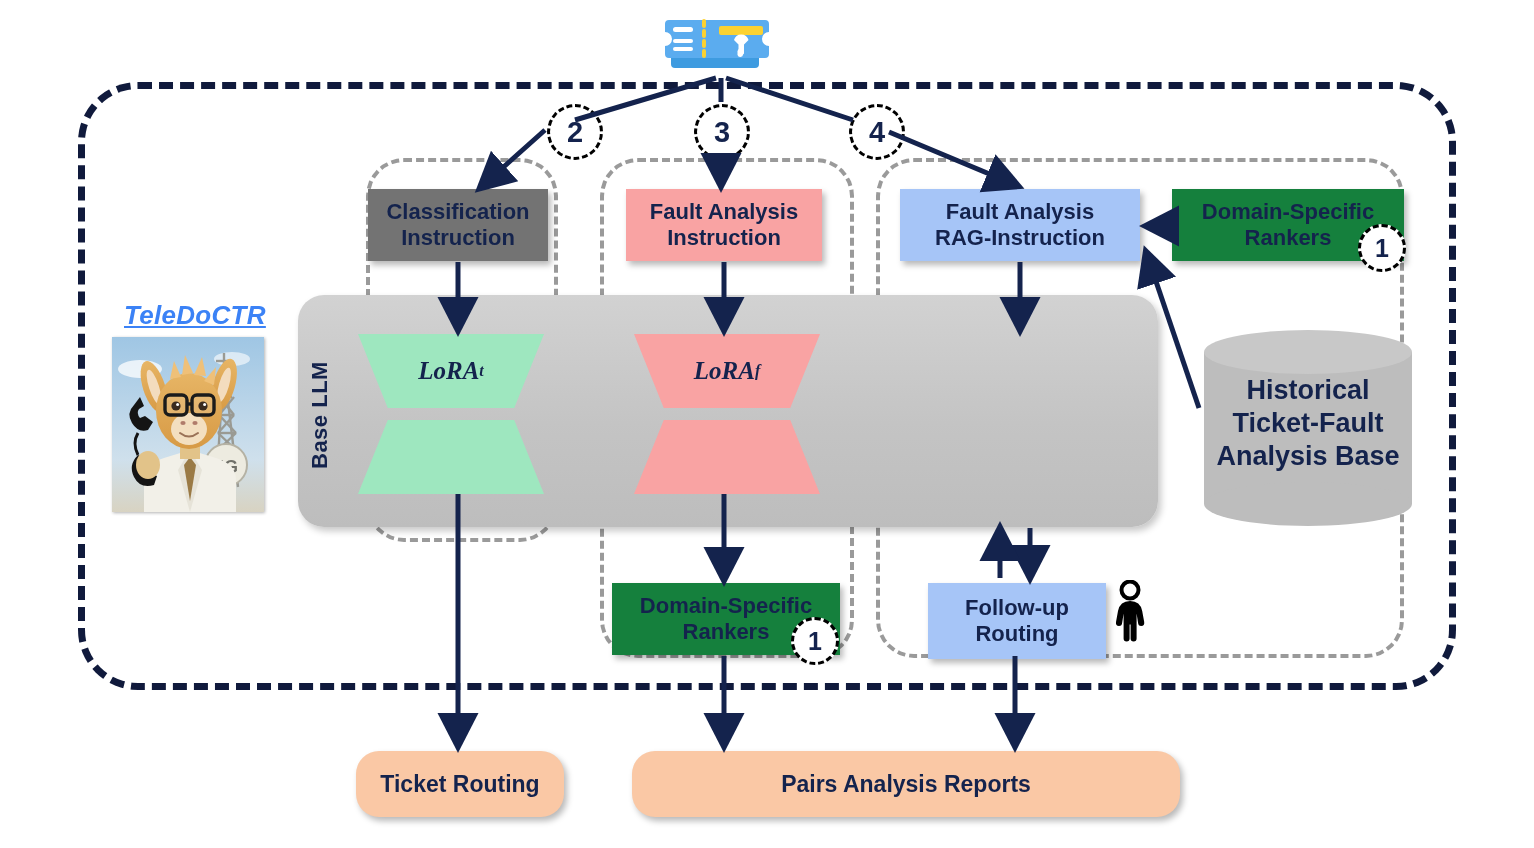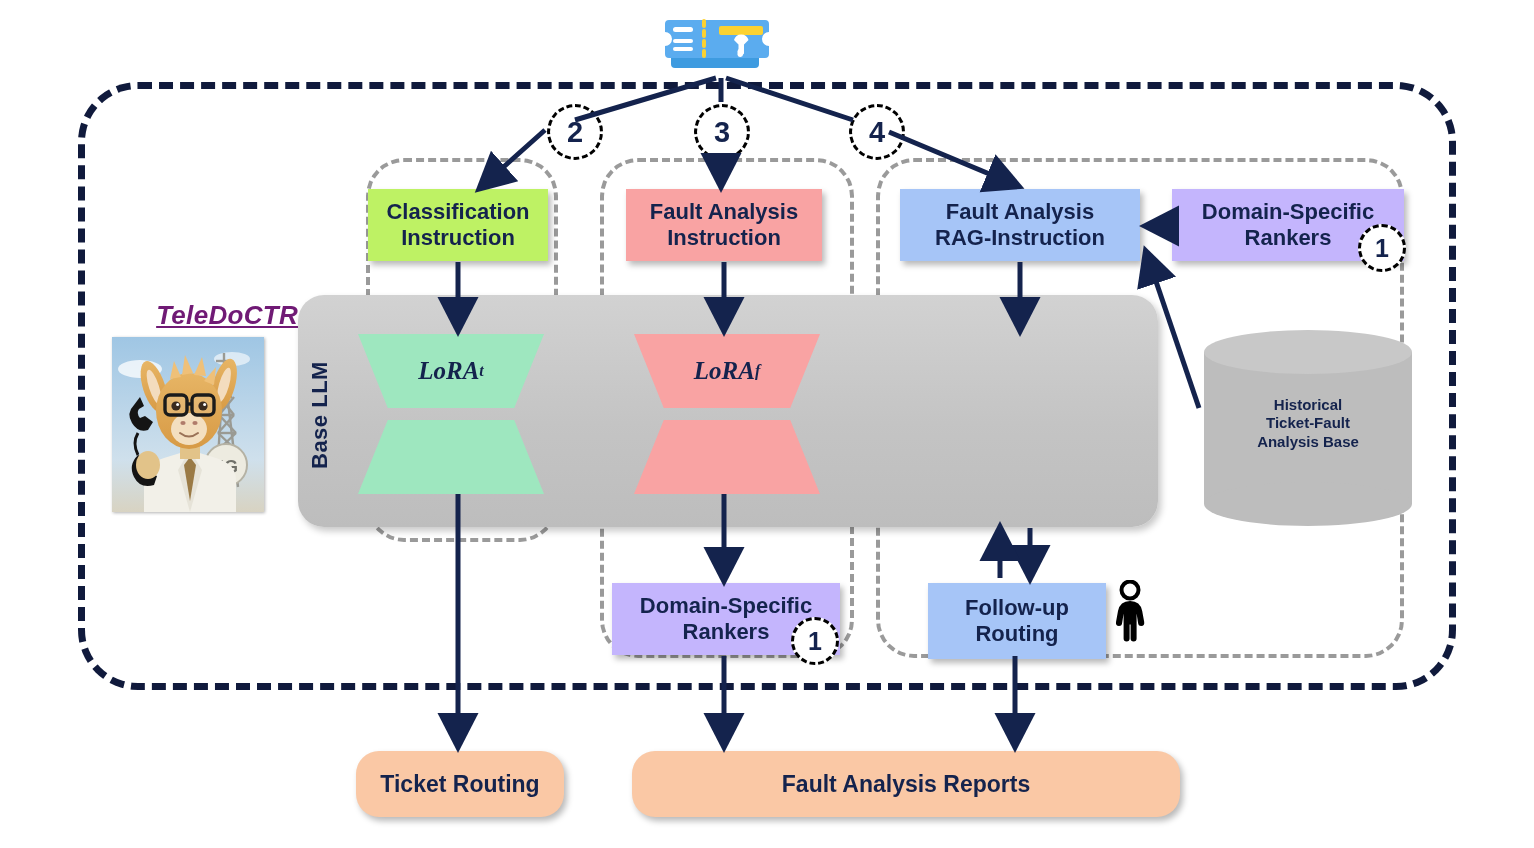--- a/index.html
+++ b/index.html
@@ -72,24 +72,24 @@
     align-items: center;
     justify-content: center;
     text-align: center;
     color: #14234d;
     font-weight: bold;
     line-height: 1.17;
     box-shadow: 3px 4px 6px rgba(0,0,0,0.28);
     box-sizing: border-box;
     padding: 3px 6px;
   }
-  .green-box  { background: #bef264; }
+  .green-box  { background: #737373; }
   .red-box    { background: #F9A3A3; }
   .blue-box   { background: #A6C5F7; }
-  .pink-box   { background: #c4b5fd; }
+  .pink-box   { background: #15803d; }
   .peach-box  { background: #FAC8A5; border-radius: 23px; }
 
   #box-classification-instruction { left: 368px; top: 189px; width: 180px; height: 72px; font-size: 22px; }
   #box-fault-instruction          { left: 626px; top: 189px; width: 196px; height: 72px; font-size: 22px; }
   #box-rag-instruction            { left: 900px; top: 189px; width: 240px; height: 72px; font-size: 22px; }
   #box-rankers-top                { left: 1172px; top: 189px; width: 232px; height: 72px; font-size: 22px; }
   #box-rankers-mid                { left: 612px; top: 583px; width: 228px; height: 72px; font-size: 22px; }
   #box-followup                   { left: 928px; top: 583px; width: 178px; height: 76px; font-size: 22px; }
   #box-ticket-routing             { left: 356px; top: 751px; width: 208px; height: 66px; font-size: 23px; }
   #box-fault-reports              { left: 632px; top: 751px; width: 548px; height: 66px; font-size: 23px; }
@@ -131,26 +131,26 @@
   }
   #db-cylinder .db-bottom {
     position: absolute;
     left: 0; top: 152px;
     width: 208px; height: 44px;
     border-radius: 50%;
     background: #bdbdbd;
   }
   #db-label {
     position: absolute;
-    left: 0; top: 66px;
+    left: 0; top: 44px;
     width: 208px;
     text-align: center;
     color: #14234d;
     font-weight: bold;
-    font-size: 15px;
+    font-size: 27px;
     line-height: 1.22;
     z-index: 4;
   }
 
   
   .step-circle {
     border: 3px dashed #000000;
     border-radius: 50%;
     background: #ffffff;
     display: flex;
@@ -161,25 +161,25 @@
     box-sizing: border-box;
   }
   #step-2 { left: 547px; top: 104px; width: 56px; height: 56px; font-size: 29px; }
   #step-3 { left: 694px; top: 104px; width: 56px; height: 56px; font-size: 29px; }
   #step-4 { left: 849px; top: 104px; width: 56px; height: 56px; font-size: 29px; }
   #step-1-top { left: 1358px; top: 224px; width: 48px; height: 48px; font-size: 25px; }
   #step-1-mid { left: 791px; top: 617px; width: 48px; height: 48px; font-size: 25px; }
 
   
   #brand-title {
-    left: 108px;
+    left: 124px;
     top: 300px;
     width: 190px;
-    text-align: right;
-    color: #701a75;
+    text-align: left;
+    color: #3b82f6;
     font-weight: bold;
     font-style: italic;
     font-size: 26px;
     text-decoration: underline;
     letter-spacing: 0.3px;
   }
   #brand-image {
     left: 112px;
     top: 337px;
     width: 152px;
@@ -283,21 +283,21 @@
       <span>Follow-up</span><br>
       <span>Routing</span>
     </span>
   </div>
 
   <div class="abs node-box peach-box" id="box-ticket-routing">
     <span>Ticket Routing</span>
   </div>
 
   <div class="abs node-box peach-box" id="box-fault-reports">
-    <span>Fault Analysis Reports</span>
+    <span>Pairs Analysis Reports</span>
   </div>
 
   <div class="abs" id="db-cylinder">
     <div class="db-body"></div>
     <div class="db-bottom"></div>
     <div class="db-top"></div>
     <div id="db-label">
       <span>Historical</span><br>
       <span>Ticket-Fault</span><br>
       <span>Analysis Base</span>

